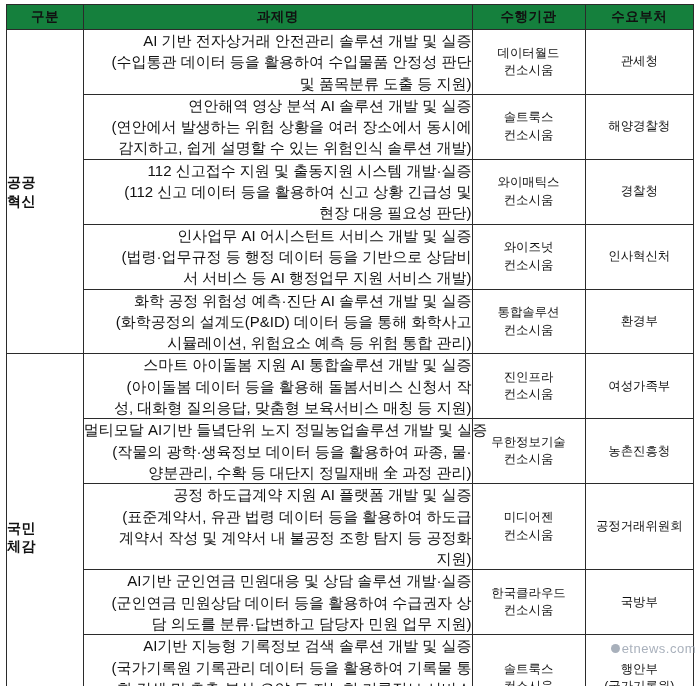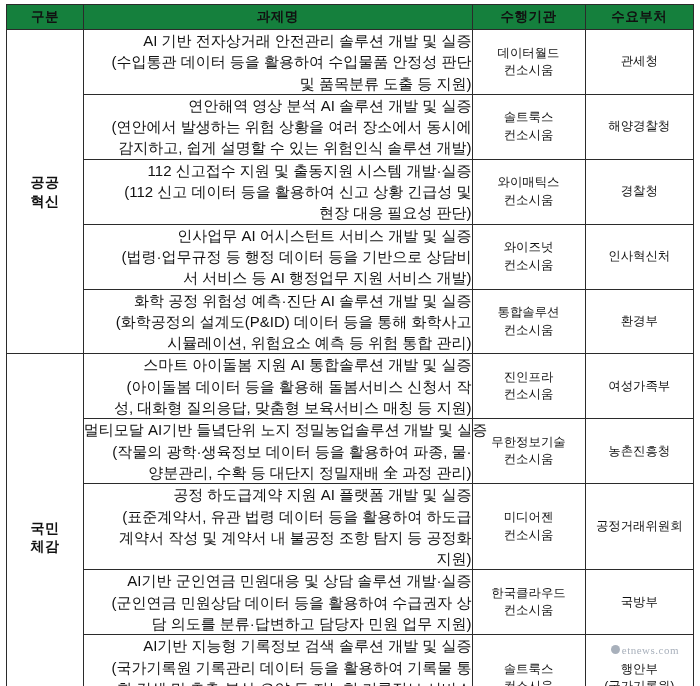--- a/index.html
+++ b/index.html
@@ -38,21 +38,21 @@
     text-align: center;
     height: 24px;
     letter-spacing: 0.5px;
   }
   .col-group { width: 68px; }
   .col-task  { width: 344px; }
   .col-org   { width: 100px; }
   .col-dept  { width: 96px; }
 
   td.group-cell {
-    text-align: center;
+    text-align: left;
     font-weight: bold;
     font-size: 14px;
     line-height: 1.35;
     letter-spacing: 0.5px;
   }
   td.task-cell {
     text-align: right;
     padding: 4px 6px 5px 6px;
     font-size: 15px;
     line-height: 1.42;
@@ -68,25 +68,25 @@
   td.org-cell, td.dept-cell {
     text-align: center;
     font-size: 12.4px;
     line-height: 1.4;
   }
   td.org-cell .l2 { display: block; }
   td.dept-cell .l2 { display: block; }
 
   .wm {
     position: absolute;
-    right: 21px;
+    right: 4px;
     bottom: 34px;
-    font-size: 11px;
+    font-size: 13px;
     color: #9aa3b0;
-    font-family: Liberation Serif, serif;
+    font-family: Liberation Sans, sans-serif;
     letter-spacing: 0.5px;
     opacity: 0.85;
     pointer-events: none;
   }
   .wm .dot {
     display: inline-block;
     width: 9px;
     height: 9px;
     border-radius: 50%;
     background: #9aa3b0;

